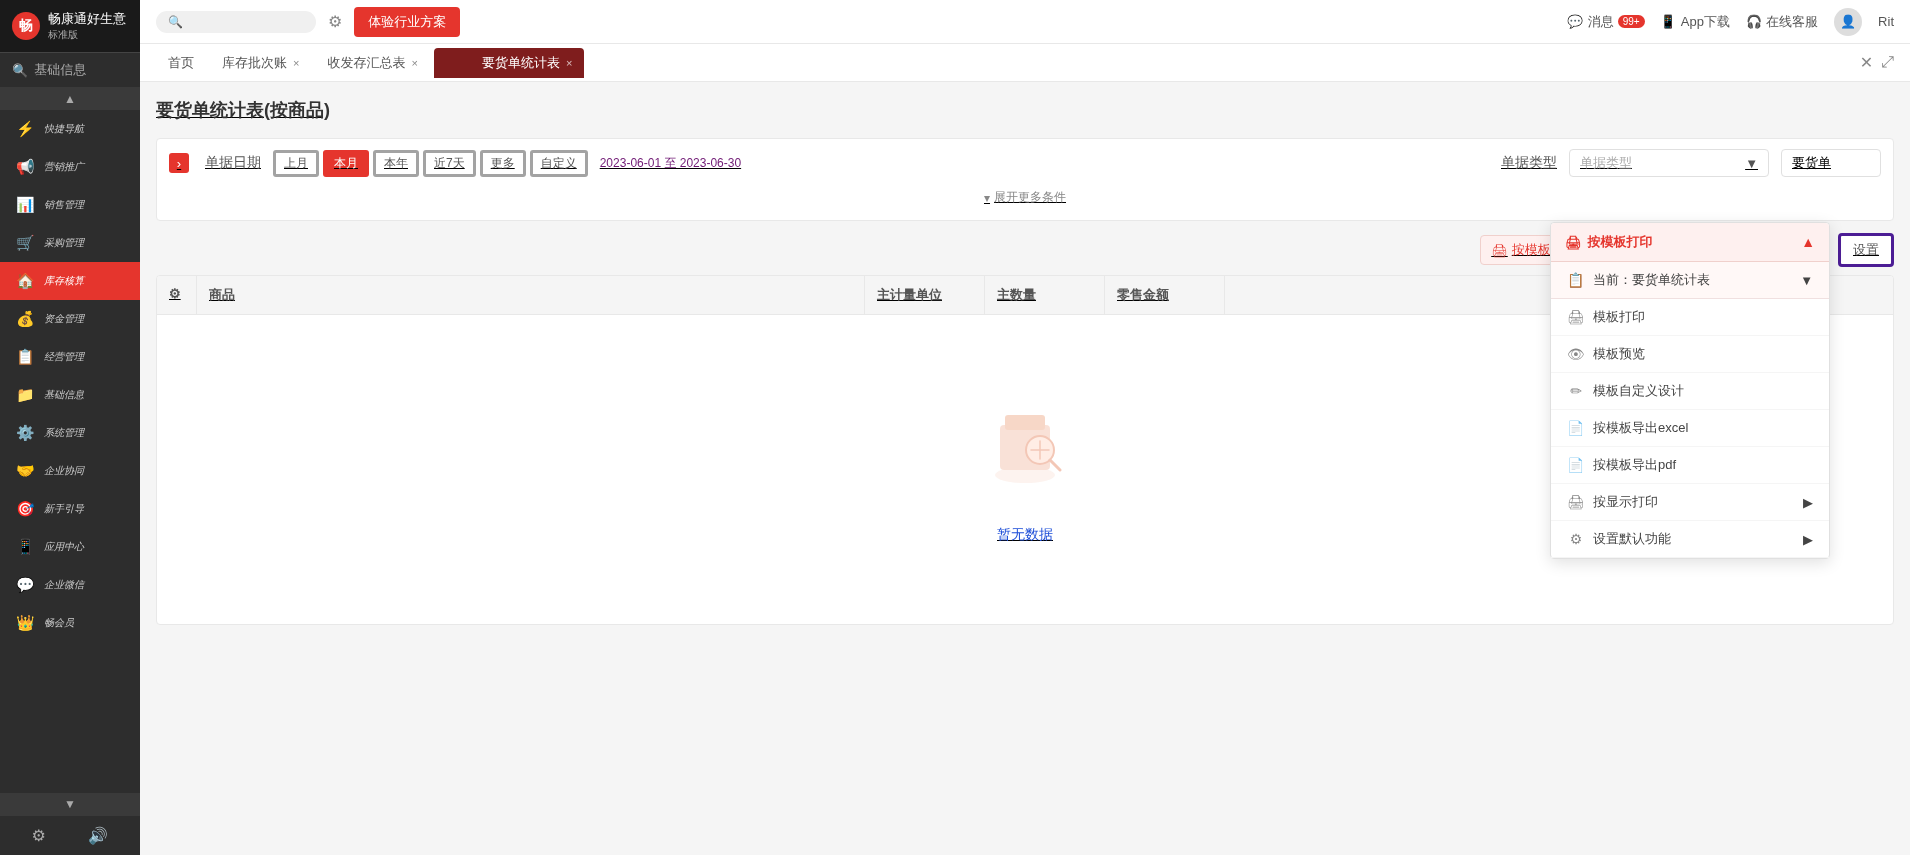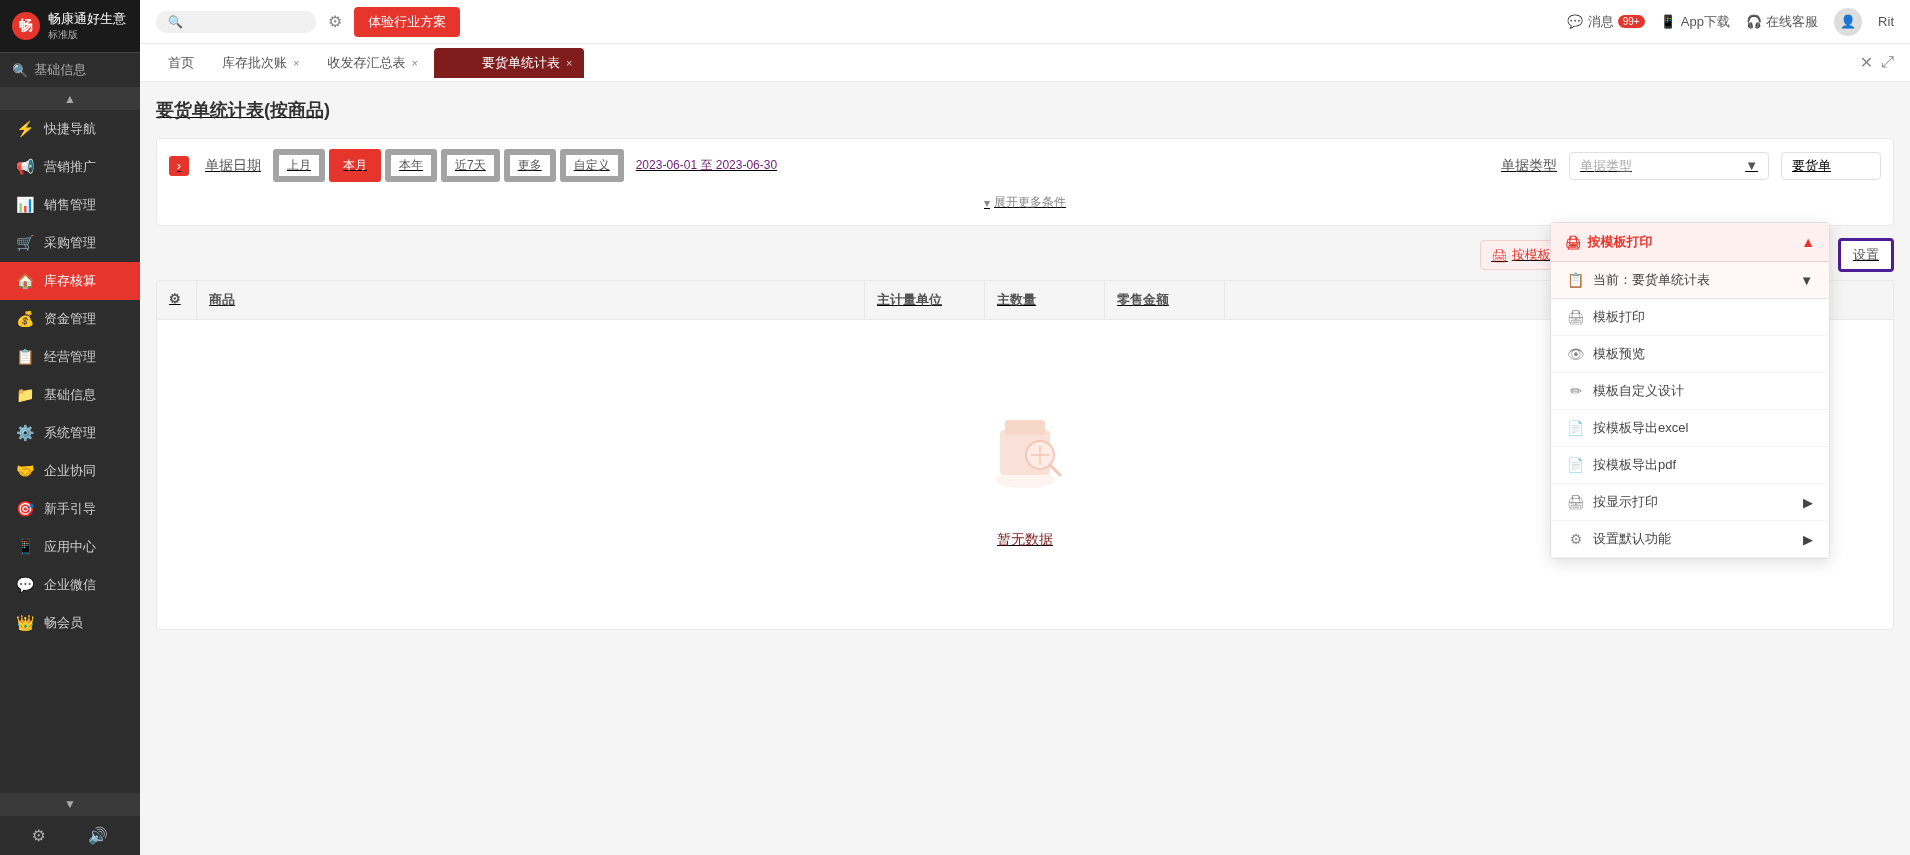--- a/index.html
+++ b/index.html
@@ -43,21 +43,21 @@
     }
 
     .sidebar-menu { flex: 1; overflow-y: auto; }
     .sidebar-item {
       display: flex; align-items: center; gap: 8px;
       padding: 10px 16px; cursor: pointer; color: #ccc;
       transition: background 0.2s;
     }
     .sidebar-item.active { background: #e5352d; color: #fff; }
     .sidebar-item-icon { font-size: 15px; width: 20px; text-align: center; }
-    .sidebar-item-label { font-size: 13px; }
+    .sidebar-item-label { font-size: 10px; font-style: italic; }
 
     .sidebar-scroll-up, .sidebar-scroll-down {
       background: #3a3a3a; color: #aaa; text-align: center; padding: 4px; cursor: pointer; font-size: 12px;
     }
 
     .sidebar-footer {
       display: flex; align-items: center; justify-content: space-around;
       padding: 10px; border-top: 1px solid #3a3a3a;
     }
     .sidebar-footer span { color: #aaa; cursor: pointer; font-size: 16px; }
@@ -122,21 +122,21 @@
     }
     .filter-row { display: flex; align-items: center; gap: 12px; flex-wrap: wrap; }
     .filter-expand-btn {
       background: none; border: none; color: #888; cursor: pointer;
       display: flex; align-items: center; gap: 4px; font-size: 12px;
       padding: 4px 8px; margin: 0 auto;
     }
     .filter-label { color: #555; font-size: 14px; white-space: nowrap; }
     .filter-date-btns { display: flex; gap: 4px; align-items: center; }
     .date-btn {
-      padding: 2px 8px; border: 6px solid #a3a3a3; border-radius: 3px;
+      padding: 2px 8px; border: 3px solid #a3a3a3; border-radius: 3px;
       cursor: pointer; font-size: 12px; background: #fff; color: #555;
     }
     .date-btn.active { background: #e5352d; color: #ffffff; border-color: #e5352d; }
     .date-range { font-size: 12px; color: #701a75; }
     .filter-type-select {
       display: flex; align-items: center; gap: 6px;
       border: 1px solid #e0e0e0; border-radius: 4px; padding: 4px 10px;
       background: #fff; cursor: pointer; font-size: 13px; color: #555;
       min-width: 200px;
     }
@@ -154,21 +154,21 @@
     }
     .th {
       padding: 10px 12px; font-size: 13px; font-weight: 600; color: #555;
       border-right: 1px solid #e8e8e8;
     }
     .th:last-child { border-right: none; }
 
     
     .empty-state {
       display: flex; flex-direction: column; align-items: center;
-      justify-content: center; padding: 80px 0; color: #7f1d1d; font-size: 14px;
+      justify-content: center; padding: 80px 0; color: #1d4ed8; font-size: 14px;
     }
     .empty-icon { font-size: 80px; margin-bottom: 12px; opacity: 0.5; }
 
     
     .dropdown-overlay {
       position: absolute; top: 140px; right: 80px;
       width: 280px; background: #fff;
       border: 1px solid #e0e0e0; border-radius: 4px;
       box-shadow: 0 4px 16px rgba(0,0,0,0.12);
       z-index: 100;

